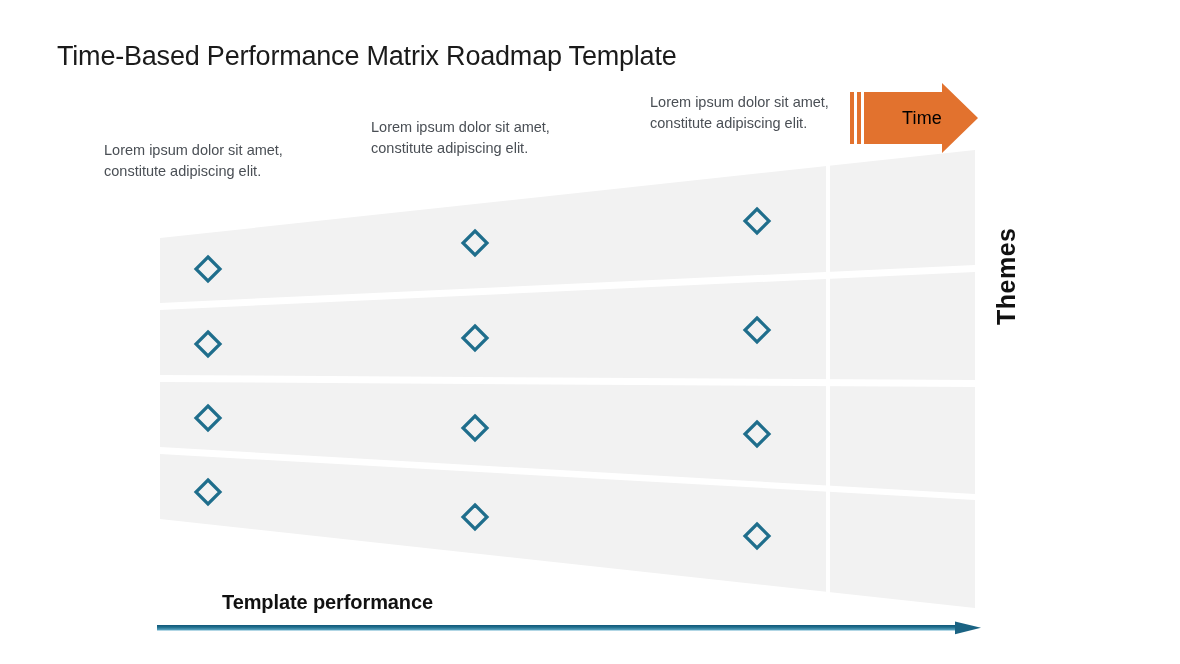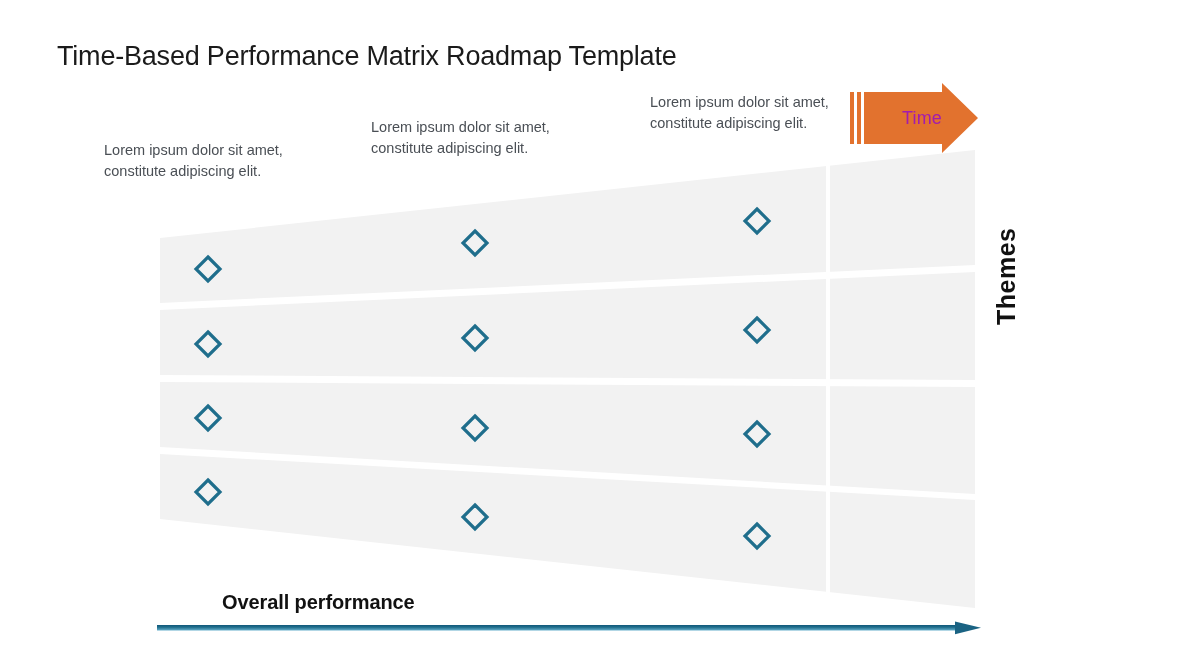--- a/index.html
+++ b/index.html
@@ -66,21 +66,21 @@
   }
   .time-arrow .time-label {
     position: absolute;
     left: 36px;
     top: 0;
     width: 72px;
     height: 70px;
     display: flex;
     align-items: center;
     justify-content: center;
-    color: #a21caf;
+    color: #000000;
     font-size: 18px;
     font-weight: 400;
     letter-spacing: 0.2px;
     pointer-events: none;
   }
 
   
   .themes-label {
     position: absolute;
     left: 977px;
@@ -175,21 +175,21 @@
       <rect x="0" y="9" width="4" height="52" fill="#e2722e"></rect>
       <rect x="7" y="9" width="4" height="52" fill="#e2722e"></rect>
 
       <polygon points="14,9 92,9 92,0 128,35 92,70 92,61 14,61" fill="#e2722e"></polygon>
     </svg>
     <span class="time-label">Time</span>
   </div>
 
   <div class="themes-label">Themes</div>
 
-  <div class="perf-label">Overall performance</div>
+  <div class="perf-label">Template performance</div>
 
   <div class="perf-axis">
     <svg width="828" height="20" viewBox="0 0 828 20" xmlns="http://www.w3.org/2000/svg">
       <defs>
         <linearGradient id="axisgrad2" x1="0" y1="0" x2="0" y2="1">
           <stop offset="0%" stop-color="#11587a"></stop>
           <stop offset="40%" stop-color="#1f6e8c"></stop>
           <stop offset="100%" stop-color="#66aecb"></stop>
         </linearGradient>
       </defs>

